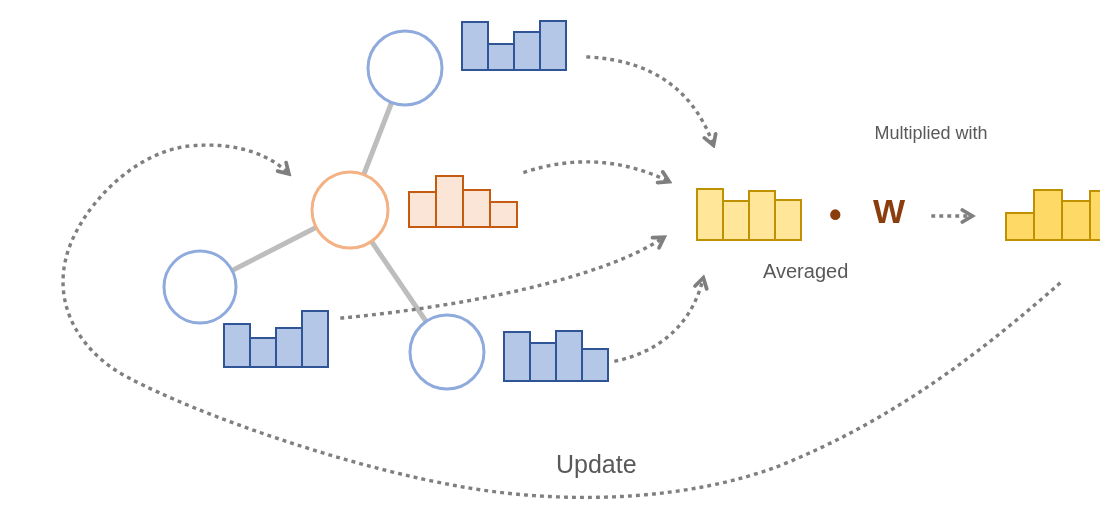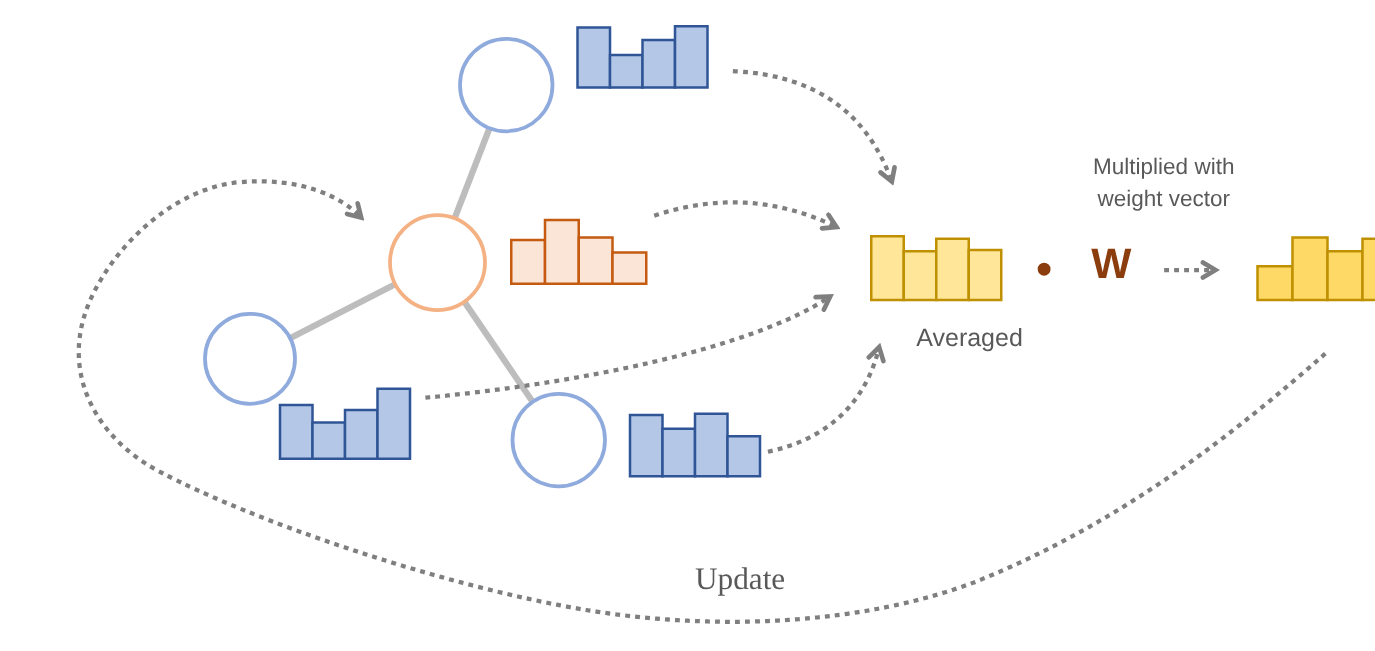--- a/index.html
+++ b/index.html
@@ -88,25 +88,24 @@
                C 655 498, 540 506, 430 488
                C 310 468, 160 415, 90 378
                C 45 355, 14 310, 27 258
                C 38 213, 90 153, 150 146
                C 203 141, 234 158, 249 173" marker-end="url(#chev)"></path>
     </g>
   </svg>
 
   <div class="label label-center" style="left:792px;top:120px;width:200px;font-size:18px;line-height:26px;">
     <div>Multiplied with</div>
-    <div>weight vector</div>
   </div>
 
-  <div class="label" style="left:694px;top:260px;font-size:20px;">Averaged</div>
+  <div class="label" style="left:724px;top:260px;font-size:20px;">Averaged</div>
 
-  <div class="label" style="left:517px;top:450px;font-size:25px;font-family:Liberation Serif, serif;">Update</div>
+  <div class="label" style="left:517px;top:450px;font-size:25px;">Update</div>
 
   <div class="label brown" style="left:790px;top:197px;font-size:36px;line-height:36px;">•</div>
 
   <div class="label brown" style="left:834px;top:193px;font-size:34px;line-height:36px;">W</div>
 
 
 </div>
 
 </body></html>

